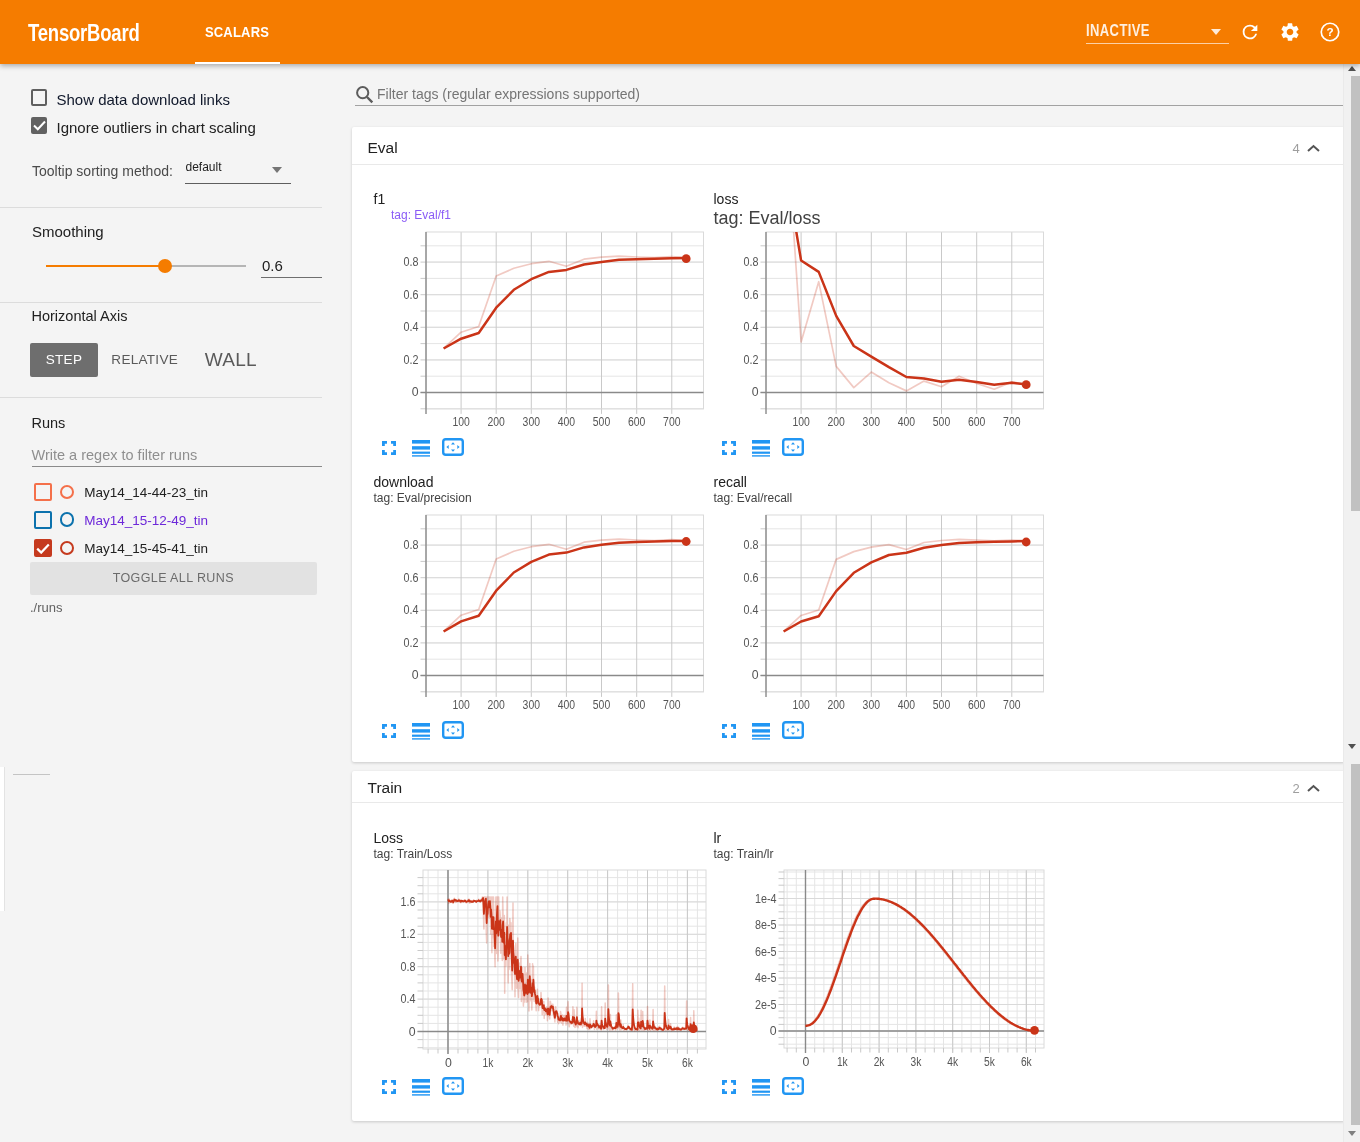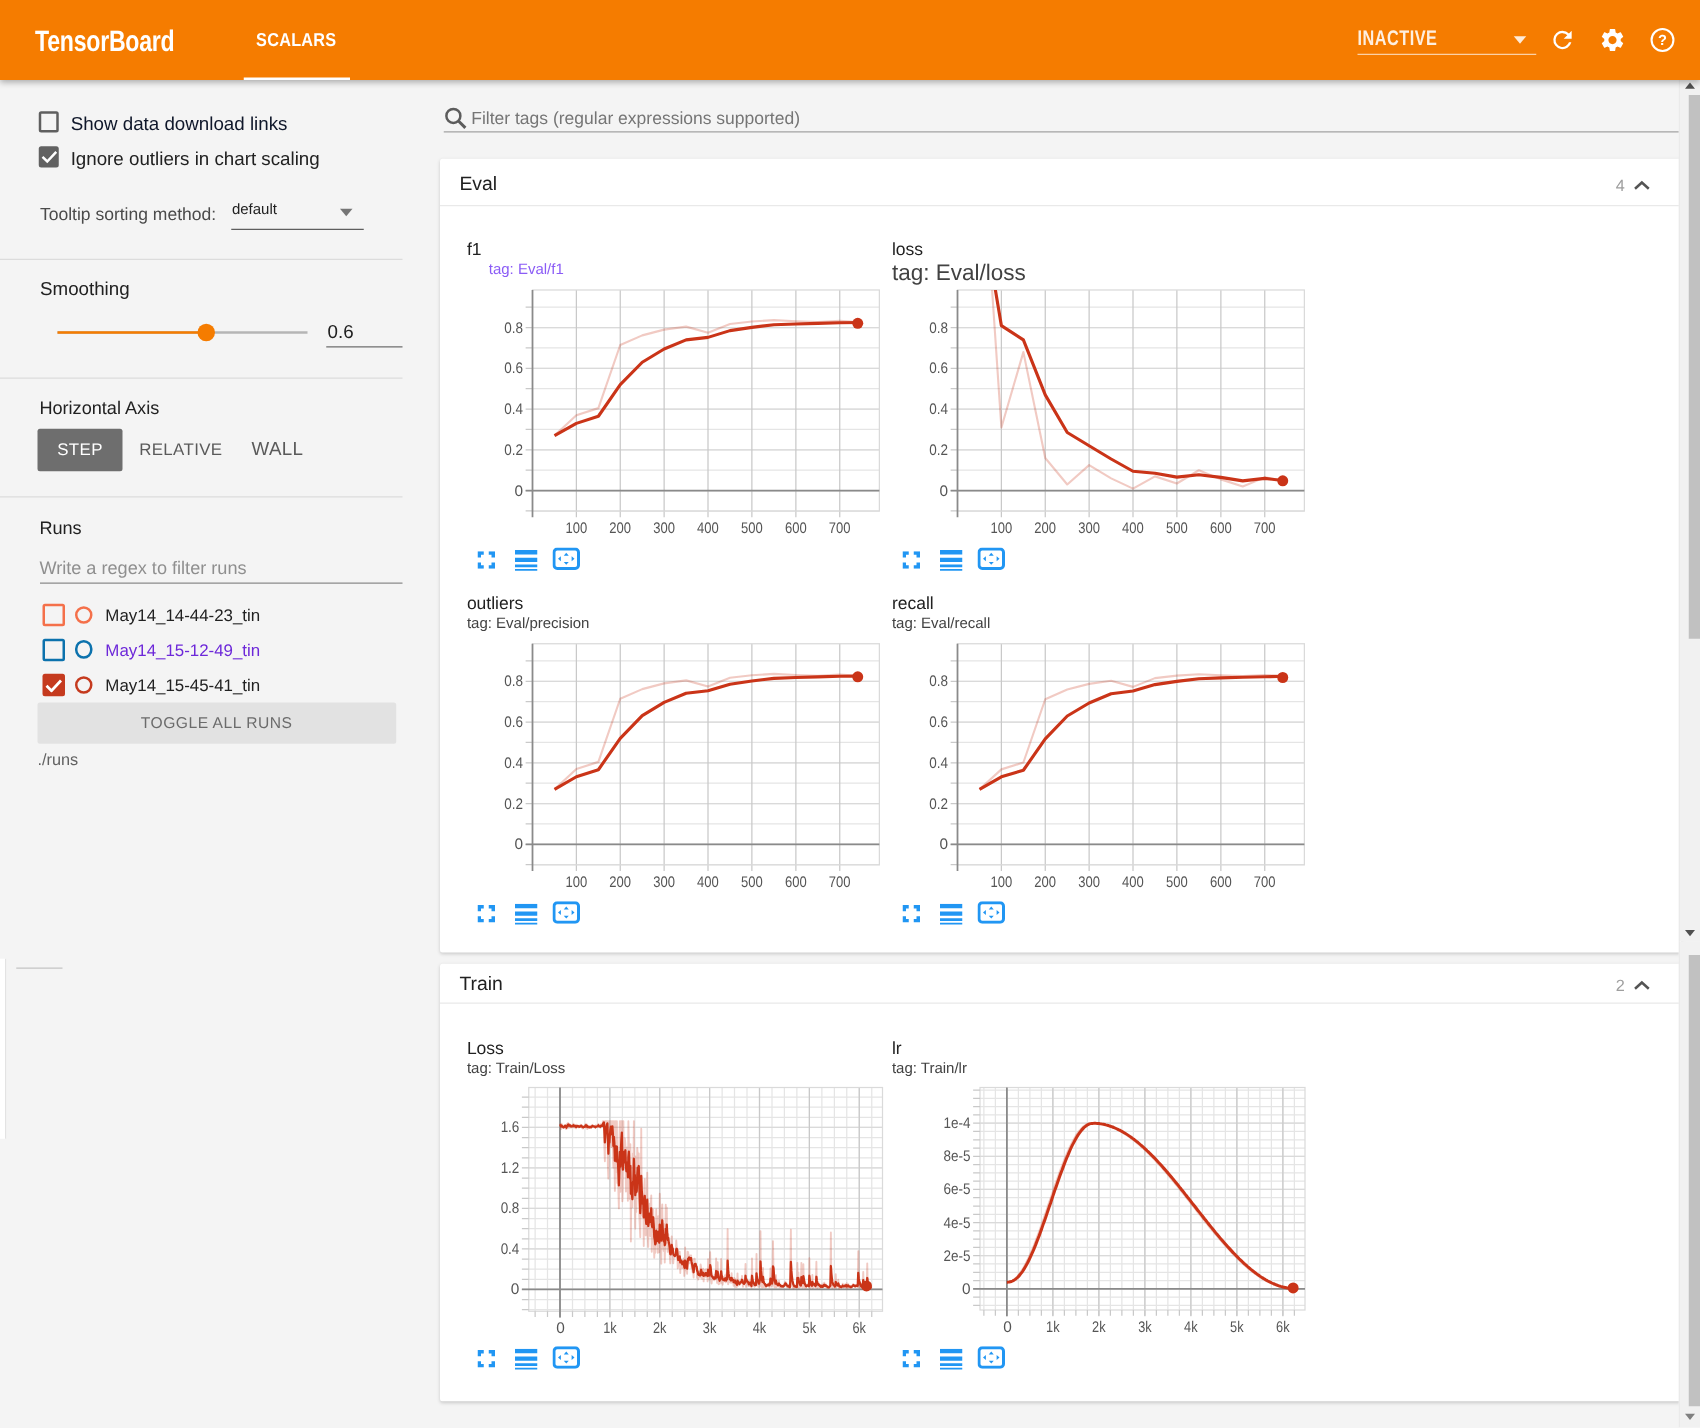--- a/index.html
+++ b/index.html
@@ -19,21 +19,21 @@
 <div class="abs" style="left:367.5px;top:779px;font-size:15.5px;color:#212121">Train</div>
 <div class="abs" style="left:1292.5px;top:781px;font-size:13px;color:#9e9e9e">2</div>
 <svg class="abs" style="left:1306px;top:782.5px" width="15" height="11" viewBox="0 0 15 11">
     <path d="M2 8l5.5-5L13 8" stroke="#545454" stroke-width="2" fill="none"></path>
   </svg>
 
 <div class="abs" style="left:373.5px;top:191px;font-size:14px;color:#212121">f1</div>
 <div class="abs" style="left:391px;top:207.5px;font-size:12px;color:#8b5cf6">tag: Eval/f1</div>
 <div class="abs" style="left:713.5px;top:191px;font-size:14px;color:#212121">loss</div>
 <div class="abs" style="left:713.5px;top:207.5px;font-size:18px;color:#424242">tag: Eval/loss</div>
-<div class="abs" style="left:373.5px;top:474px;font-size:14px;color:#212121">outliers</div>
+<div class="abs" style="left:373.5px;top:474px;font-size:14px;color:#212121">download</div>
 <div class="abs" style="left:373.5px;top:490.5px;font-size:12px;color:#424242">tag: Eval/precision</div>
 <div class="abs" style="left:713.5px;top:474px;font-size:14px;color:#212121">recall</div>
 <div class="abs" style="left:713.5px;top:490.5px;font-size:12px;color:#424242">tag: Eval/recall</div>
 <div class="abs" style="left:373.5px;top:830px;font-size:14px;color:#212121">Loss</div>
 <div class="abs" style="left:373.5px;top:846.5px;font-size:12px;color:#424242">tag: Train/Loss</div>
 <div class="abs" style="left:713.5px;top:830px;font-size:14px;color:#212121">lr</div>
 <div class="abs" style="left:713.5px;top:846.5px;font-size:12px;color:#424242">tag: Train/lr</div>
 
 <svg style="position:absolute;left:377.5px;top:225.5px" width="333.5" height="208.9" viewBox="0 0 333.5 208.9">
     <clipPath id="ce1">
@@ -370,24 +370,24 @@
 
 <div class="abs" style="left:32px;top:223px;font-size:15px;color:#212121">Smoothing</div>
 <div class="abs" style="left:46px;top:265.2px;width:200px;height:2px;background:#b5b5b5"></div>
 <div class="abs" style="left:46px;top:265.2px;width:118.5px;height:2px;background:#f57c00"></div>
 <div class="abs" style="left:157.5px;top:259.2px;width:14px;height:14px;border-radius:50%;background:#f57c00"></div>
 <div class="abs" style="left:262px;top:257px;font-size:15px;color:#212121">0.6</div>
 <div class="abs" style="left:260.5px;top:276.5px;width:61px;height:1px;background:#6e6e6e"></div>
 
 <div class="abs" style="left:0;top:301.5px;width:322px;height:1px;background:#dcdcdc"></div>
 
-<div class="abs" style="left:31.5px;top:319px;font-size:14.5px;color:#212121">Horizontal Axis</div>
+<div class="abs" style="left:31.5px;top:308px;font-size:14.5px;color:#212121">Horizontal Axis</div>
 <div class="abs" style="left:30px;top:343px;width:68px;height:34px;background:#6e6e6e;border-radius:2px;color:#fff;text-align:center;line-height:34px;font-size:13.5px;letter-spacing:0.3px">STEP</div>
 <div class="abs" style="left:108px;top:343px;width:70px;height:34px;color:#5a5a5a;text-align:right;line-height:34px;font-size:13.5px;letter-spacing:0.3px">RELATIVE</div>
-<div class="abs" style="left:187px;top:343px;width:70px;height:34px;color:#5a5a5a;text-align:center;line-height:34px;font-size:15px;letter-spacing:0.3px">WALL</div>
+<div class="abs" style="left:187px;top:343px;width:70px;height:34px;color:#5a5a5a;text-align:right;line-height:34px;font-size:19px;letter-spacing:0.3px">WALL</div>
 
 <div class="abs" style="left:0;top:396.5px;width:322px;height:1px;background:#dcdcdc"></div>
 
 <div class="abs" style="left:31.5px;top:415px;font-size:14.5px;color:#212121">Runs</div>
 <div class="abs" style="left:31.5px;top:447px;font-size:14.5px;color:#8f8f8f">Write a regex to filter runs</div>
 <div class="abs" style="left:31.5px;top:465.5px;width:290px;height:1px;background:#8a8a8a"></div>
 <div class="abs" style="left:34.3px;top:483.3px;width:17.6px;height:17.6px;border:2.2px solid #f4704a;border-radius:2px"></div>
 <div class="abs" style="left:59.6px;top:484.7px;width:14.6px;height:14.6px;border:2px solid #f4704a;border-radius:50%"></div>
 <div class="abs" style="left:84.3px;top:484.8px;font-size:13.5px;color:#212121">May14_14-44-23_tin</div>
 <div class="abs" style="left:34.3px;top:511.0px;width:17.6px;height:17.6px;border:2.2px solid #0c72ad;border-radius:2px"></div>

